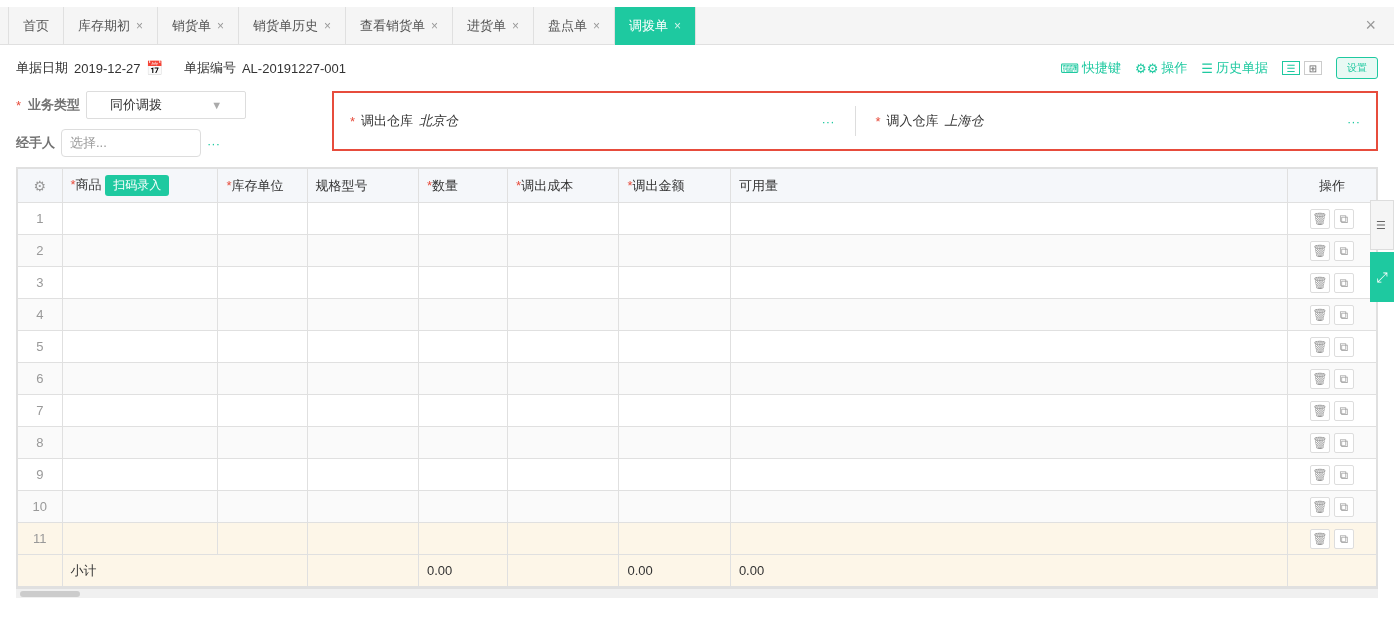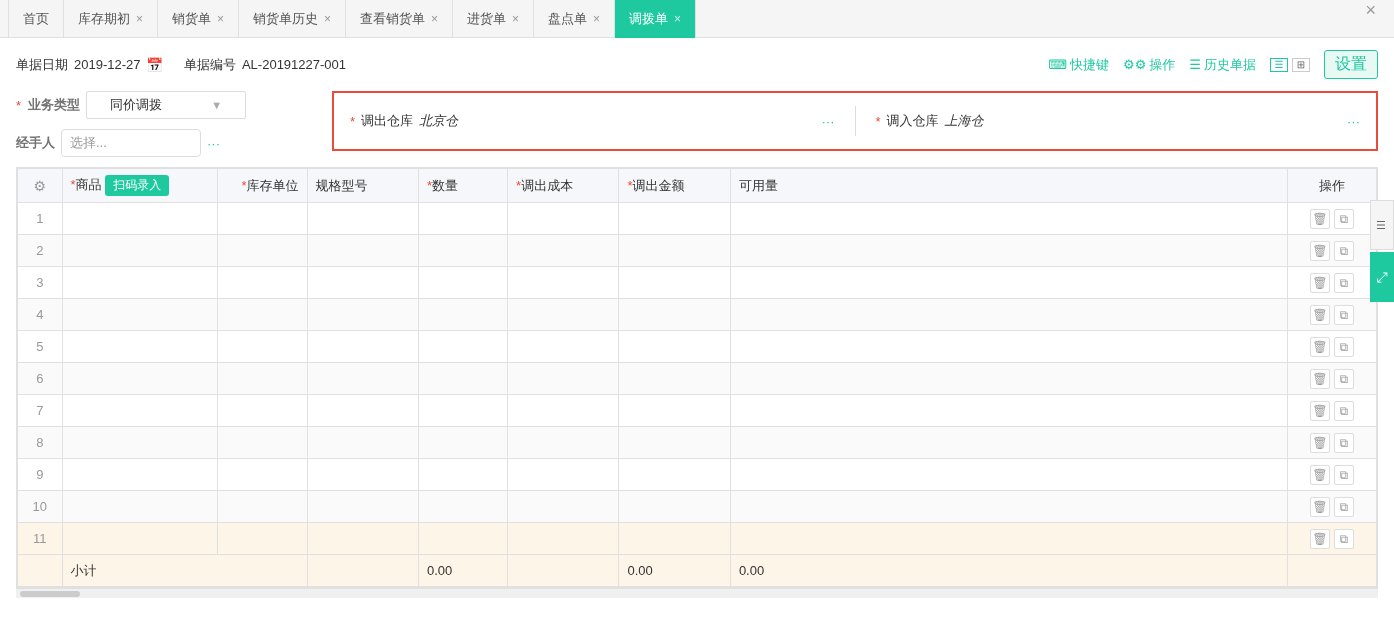--- a/index.html
+++ b/index.html
@@ -1,24 +1,25 @@
 <!DOCTYPE html>
 <html><head>
   <meta charset="utf-8">
   <style>
     * { box-sizing: border-box; margin: 0; padding: 0; }
     body { font-family: "Microsoft YaHei", "PingFang SC", Arial, sans-serif; font-size: 13px; background: #fff; color: #333; overflow: hidden; }
 
     
     .tab-bar {
-      display: flex; 
+      display: flex; align-items: center;
       background: #f5f5f5;
       border-bottom: 1px solid #e0e0e0;
       height: 38px;
       padding: 0 8px;
+      margin-top: 7px;
     }
     .tab-item {
       display: flex; align-items: center;
       padding: 0 14px;
       height: 38px;
       cursor: pointer;
       color: #555;
       font-size: 13px;
       white-space: nowrap;
       border-right: 1px solid #e0e0e0;
@@ -86,21 +87,21 @@
       align-items: center;
       gap: 3px;
     }
     .setting-btn {
       background: #e8f9f4;
       border: 1px solid #1ec9a0;
       color: #1ec9a0;
       padding: 3px 10px;
       border-radius: 3px;
       cursor: pointer;
-      font-size: 16px;
+      font-size: 10px;
     }
     .layout-icons {
       display: flex; gap: 4px; align-items: center;
     }
     .layout-icon {
       width: 18px; height: 14px;
       border: 1px solid #ccc;
       cursor: pointer;
       display: flex; align-items: center; justify-content: center;
       font-size: 10px; color: #666;
@@ -379,21 +380,21 @@
     <table>
       <thead>
         <tr>
           <th class="gear-th" style="width:40px;">
             <span class="settings-gear">⚙</span>
           </th>
           <th style="width:140px;">
             <span class="req">*</span>商品
             <button class="scan-btn">扫码录入</button>
           </th>
-          <th style="width:80px;text-align:right;"><span class="req">*</span>库存单位</th>
+          <th style="width:80px;"><span class="req">*</span>库存单位</th>
           <th style="width:100px;">规格型号</th>
           <th style="width:80px;"><span class="req">*</span>数量</th>
           <th style="width:100px;"><span class="req">*</span>调出成本</th>
           <th style="width:100px;"><span class="req">*</span>调出金额</th>
           <th style="width:500px;margin-left:27px;">可用量</th>
           <th class="action-th" style="width:80px;">操作</th>
         </tr>
       </thead>
       <tbody id="table-body">
 

